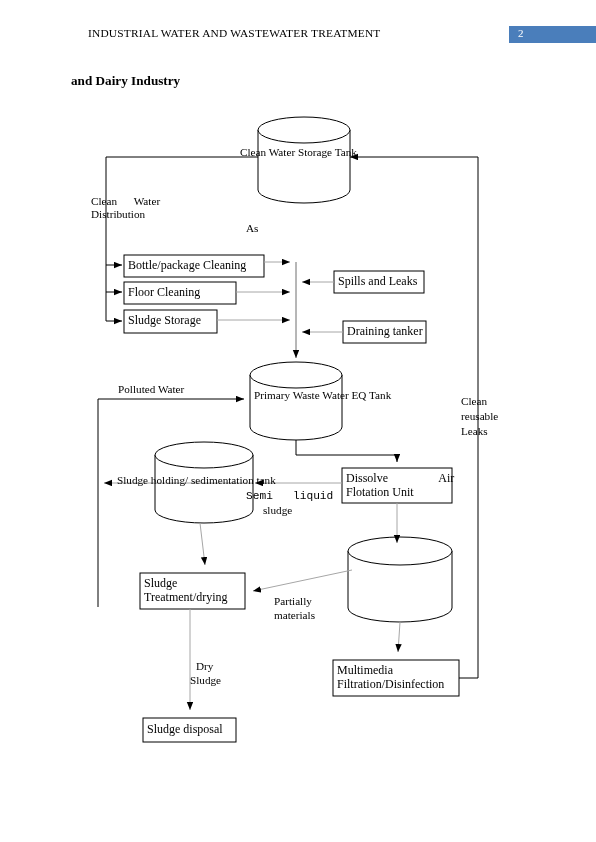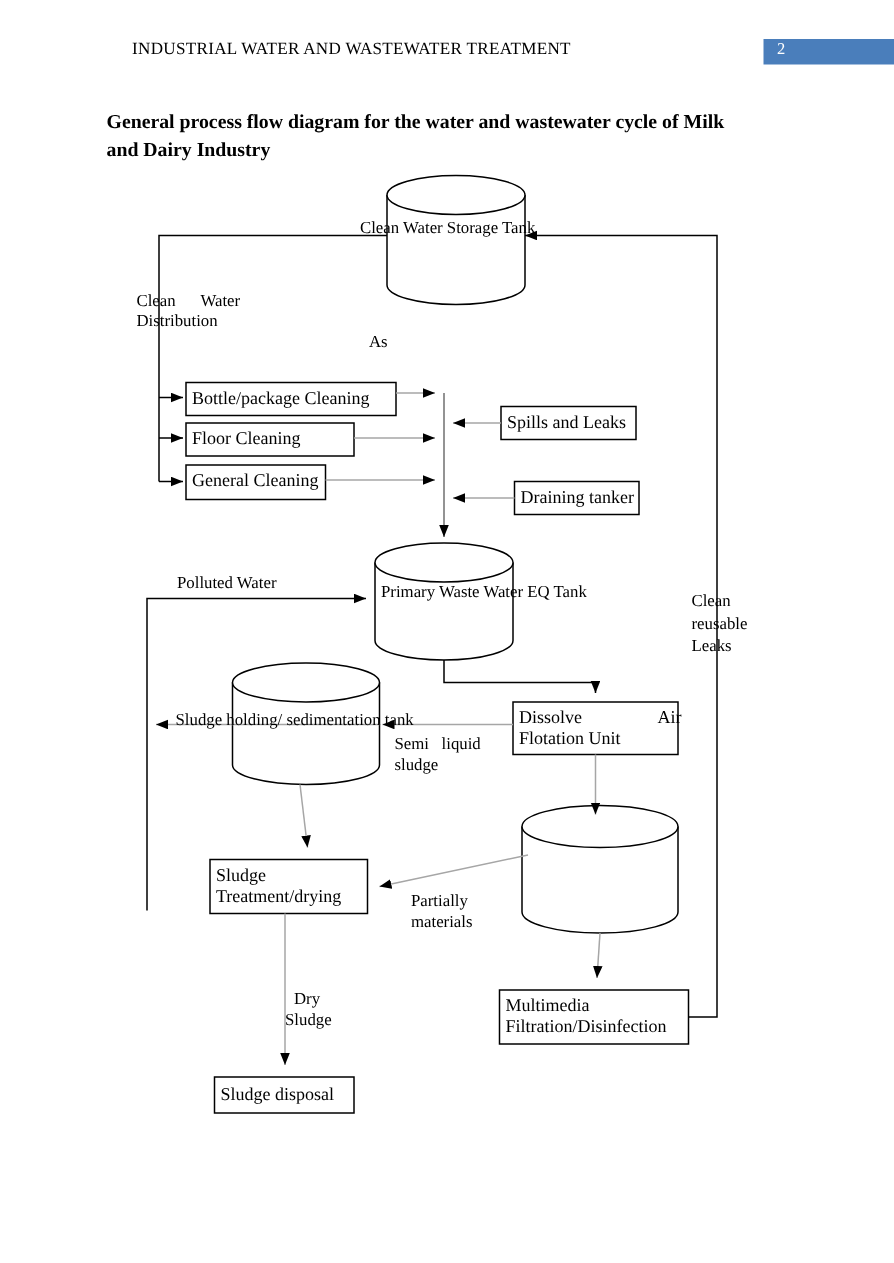--- a/index.html
+++ b/index.html
@@ -33,21 +33,20 @@
 <body>
 
 <div class="page">
 
   <div class="hdr-text">INDUSTRIAL WATER AND WASTEWATER TREATMENT</div>
   <div class="pagebadge">
     <span>2</span>
   </div>
 
   <div class="title">
-    <span>General process flow diagram for the water and wastewater cycle of Milk</span>
     <span class="l2">and Dairy Industry</span>
   </div>
 
   <div class="diagram">
 
     <svg viewBox="0 0 596 842" xmlns="http://www.w3.org/2000/svg">
       <defs>
         <marker id="arrD" markerWidth="9" markerHeight="9" refX="8" refY="3.2" orient="auto" markerUnits="userSpaceOnUse">
           <path d="M0,0 L8,3.2 L0,6.4 z" fill="#000000"></path>
         </marker>
@@ -140,39 +139,39 @@
 
     <div class="lbl" style="left:240px;top:146px;text-align:center;">Clean Water Storage Tank</div>
 
     <div class="lbl" style="left:91px;top:195px;">Clean      Water</div>
     <div class="lbl" style="left:91px;top:208px;">Distribution</div>
 
     <div class="lbl" style="left:246px;top:222px;">As</div>
 
     <div class="boxlbl" style="left:128px;top:259px;">Bottle/package Cleaning</div>
     <div class="boxlbl" style="left:128px;top:286px;">Floor Cleaning</div>
-    <div class="boxlbl" style="left:128px;top:314px;">General Cleaning</div>
+    <div class="boxlbl" style="left:128px;top:314px;">Sludge Storage</div>
 
     <div class="boxlbl" style="left:338px;top:275px;">Spills and Leaks</div>
     <div class="boxlbl" style="left:347px;top:325px;">Draining tanker</div>
 
     <div class="lbl" style="left:118px;top:383px;">Polluted Water</div>
 
     <div class="lbl" style="left:254px;top:389px;">Primary Waste Water EQ Tank</div>
 
     <div class="lbl" style="left:461px;top:395px;">Clean</div>
     <div class="lbl" style="left:461px;top:410px;">reusable</div>
     <div class="lbl" style="left:461px;top:425px;">Leaks</div>
 
     <div class="lbl" style="left:117px;top:474px;">Sludge holding/ sedimentation tank</div>
 
     <div class="boxlbl" style="left:346px;top:472px;">Dissolve                 Air</div>
     <div class="boxlbl" style="left:346px;top:486px;">Flotation Unit</div>
 
-    <div class="lbl" style="left:263px;top:490px;">Semi   liquid</div>
+    <div class="lbl" style="left:246px;top:490px;font-family:Liberation Mono, monospace;">Semi   liquid</div>
     <div class="lbl" style="left:263px;top:504px;">sludge</div>
 
 
     <div class="boxlbl" style="left:144px;top:577px;">Sludge</div>
     <div class="boxlbl" style="left:144px;top:591px;">Treatment/drying</div>
 
     <div class="lbl" style="left:274px;top:595px;">Partially</div>
     <div class="lbl" style="left:274px;top:609px;">materials</div>
 
     <div class="boxlbl" style="left:337px;top:664px;">Multimedia</div>

